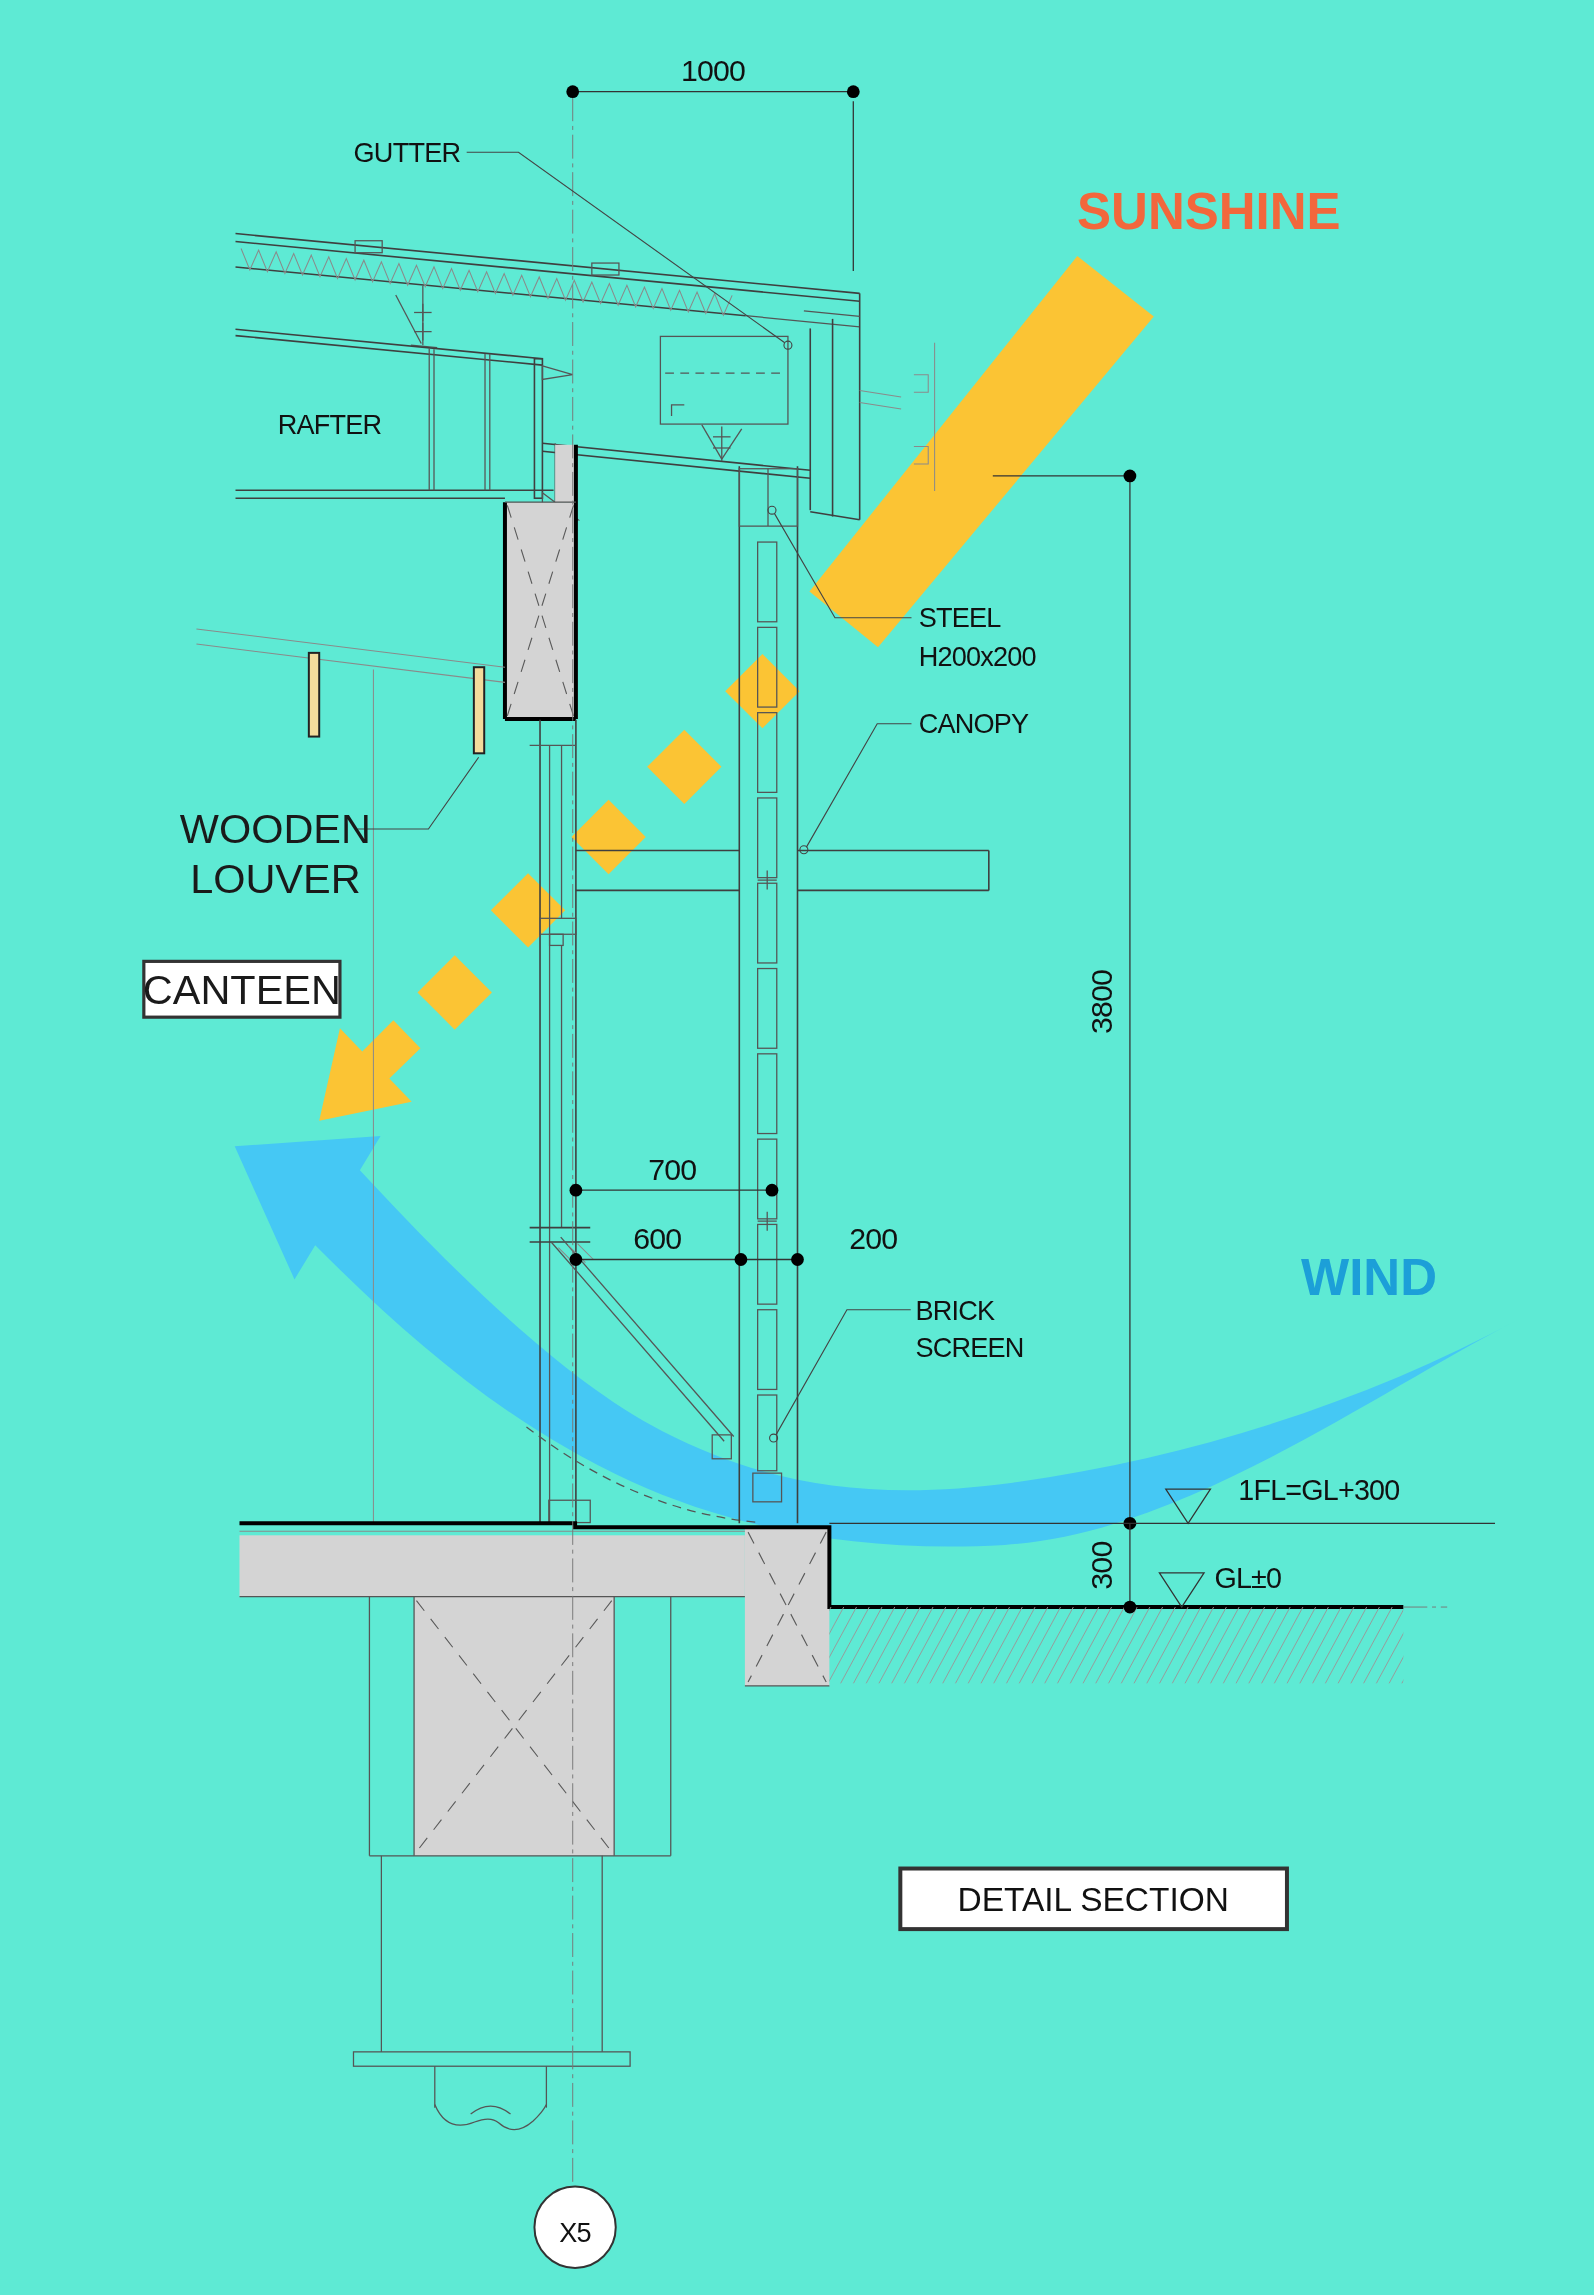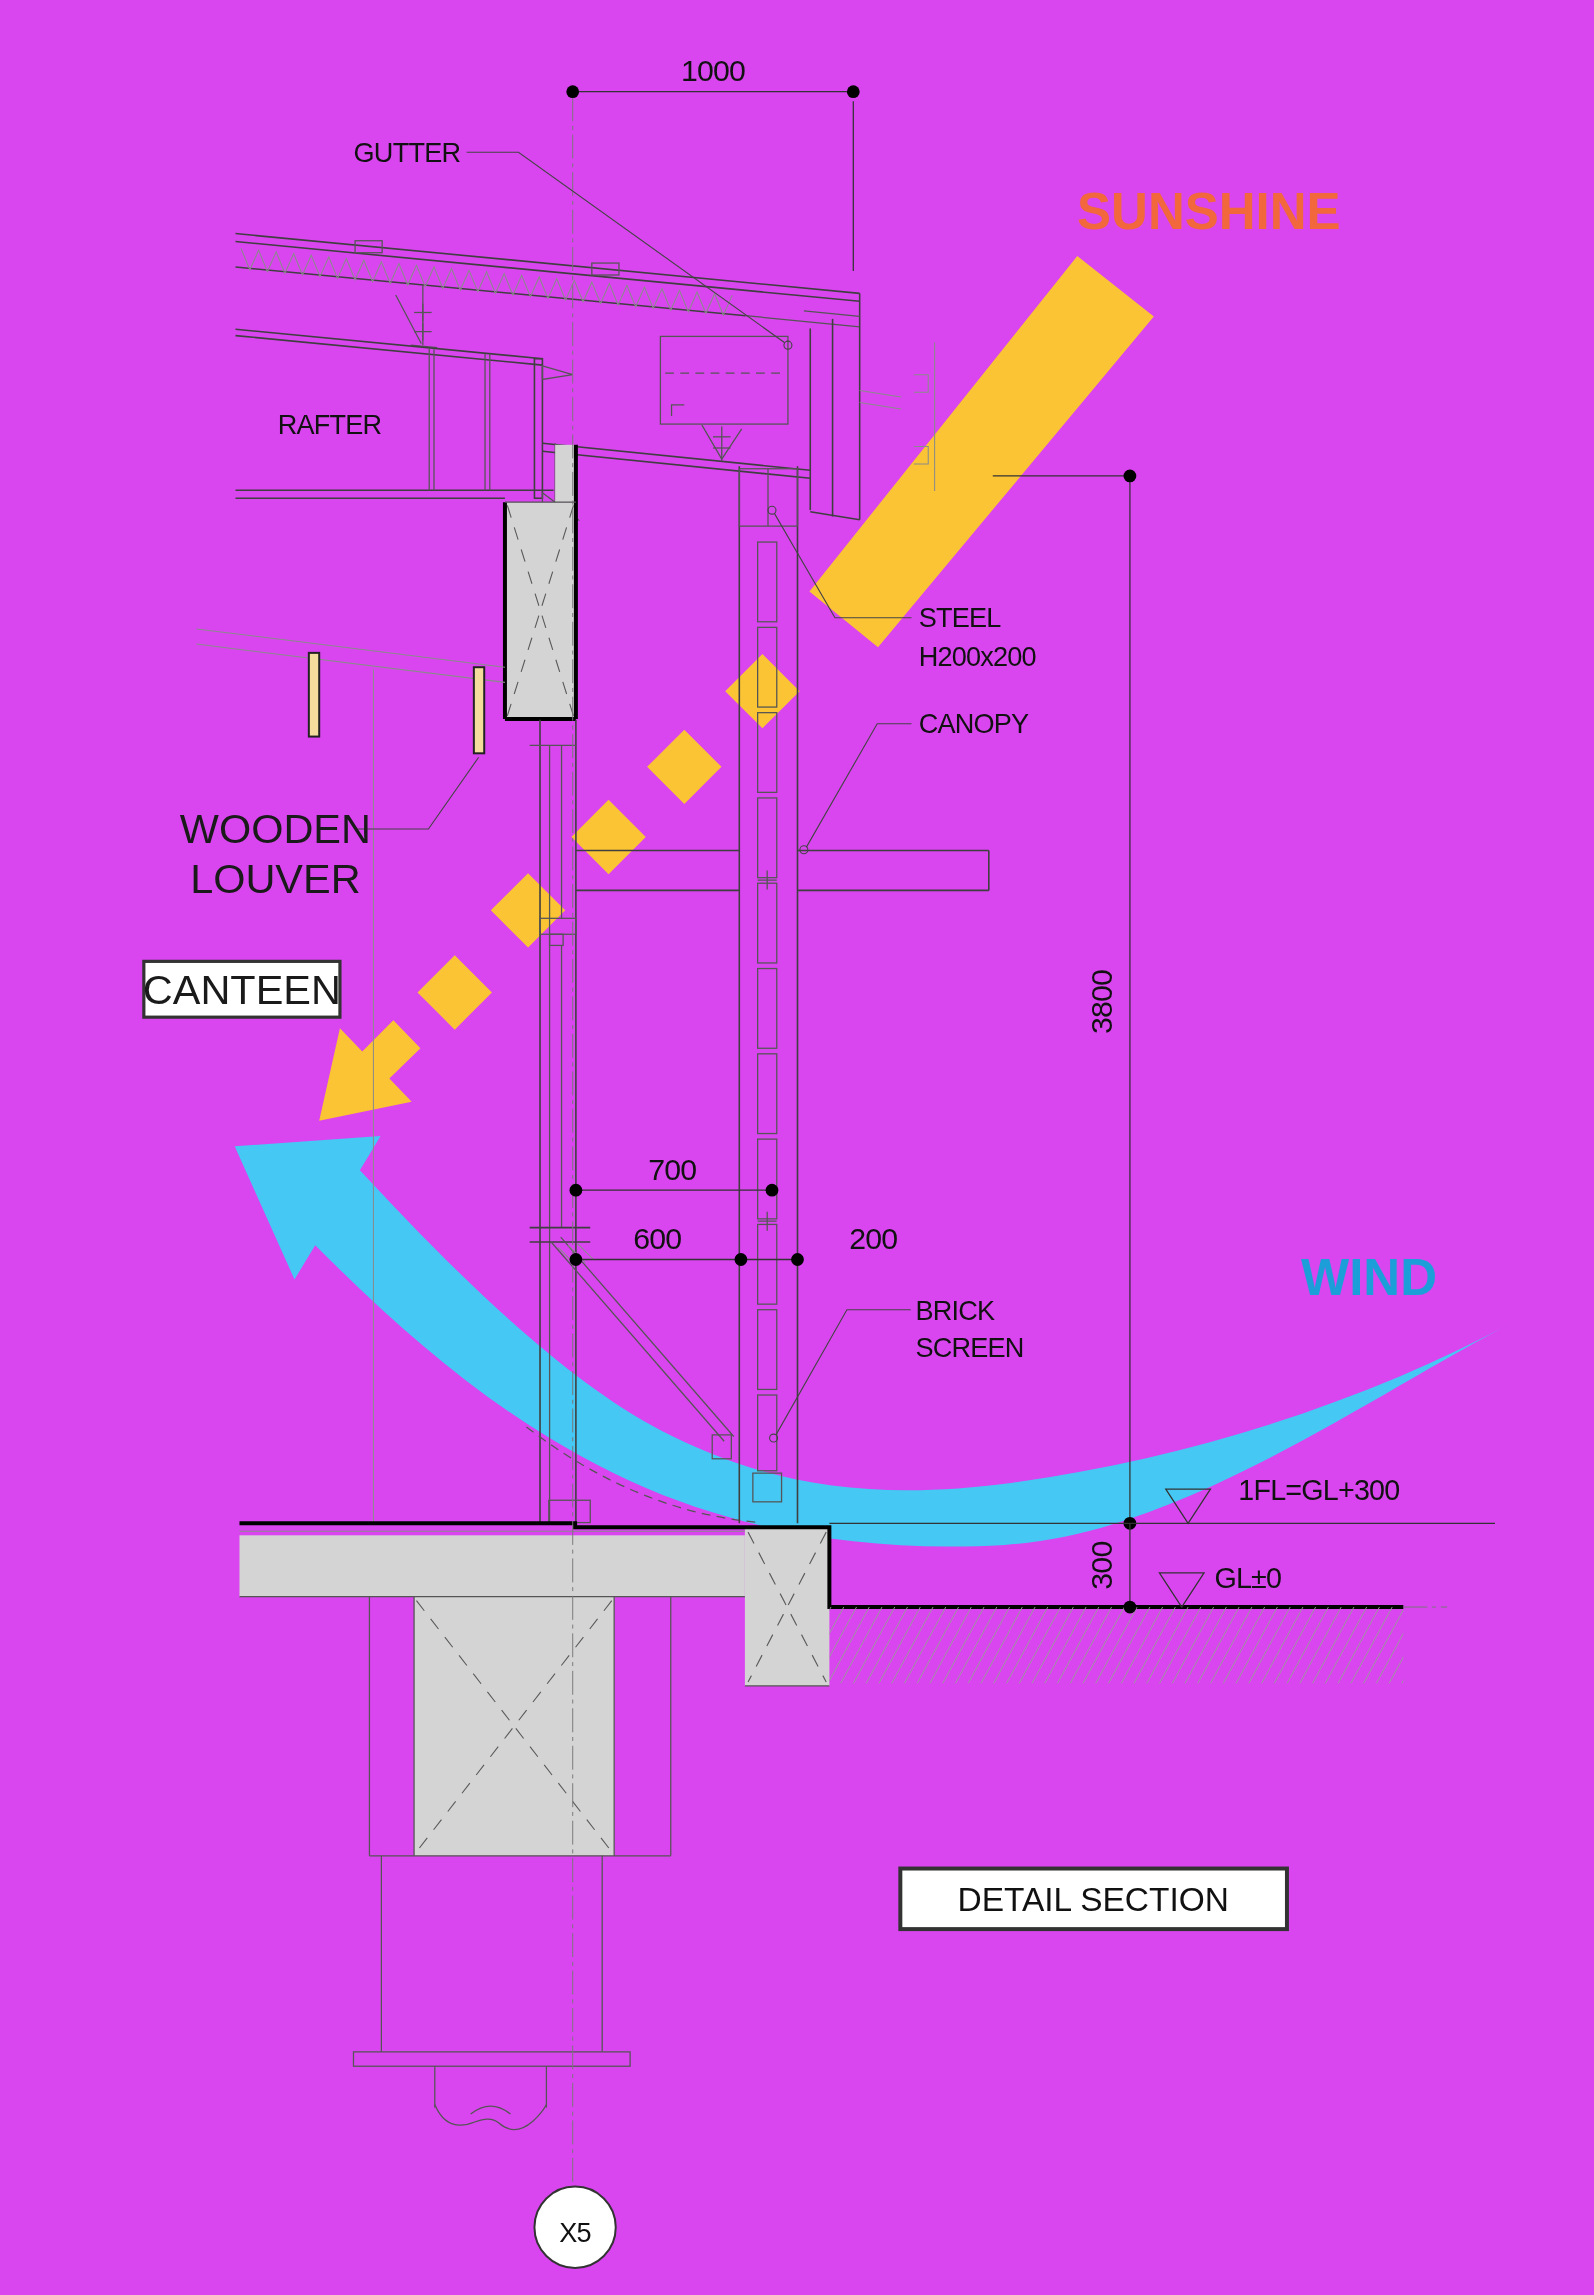--- a/index.html
+++ b/index.html
@@ -1,16 +1,16 @@
 <!DOCTYPE html>
 <html style="font-size:12.8px"><head>
 <meta charset="utf-8">
 <style>
   html,body{margin:0;padding:0;background:#ffffff;}
-  .page{position:relative;width:1595px;height:2295px;background:#d946ef;font-family:"Liberation Sans",sans-serif;}
+  .page{position:relative;width:1595px;height:2295px;background:#5eead4;font-family:"Liberation Sans",sans-serif;}
   svg{display:block;}
   .ln{stroke:#3f3f3f;stroke-width:2;fill:none;}
   .thin{stroke:#8a8a8a;stroke-width:1.3;fill:none;}
   .med{stroke:#555;stroke-width:1.6;fill:none;}
   .thick{stroke:#000;stroke-width:5;fill:none;}
   .dim{stroke:#333;stroke-width:1.6;fill:none;}
   .dot{fill:#000;stroke:none;}
   .xd{stroke:#5a5a5a;stroke-width:1.4;fill:none;stroke-dasharray:16 13;}
   .cl{stroke:#777;stroke-width:1.2;fill:none;stroke-dasharray:30 6 5 6;}
   .dash{stroke:#555;stroke-width:1.6;fill:none;stroke-dasharray:11 8;}

